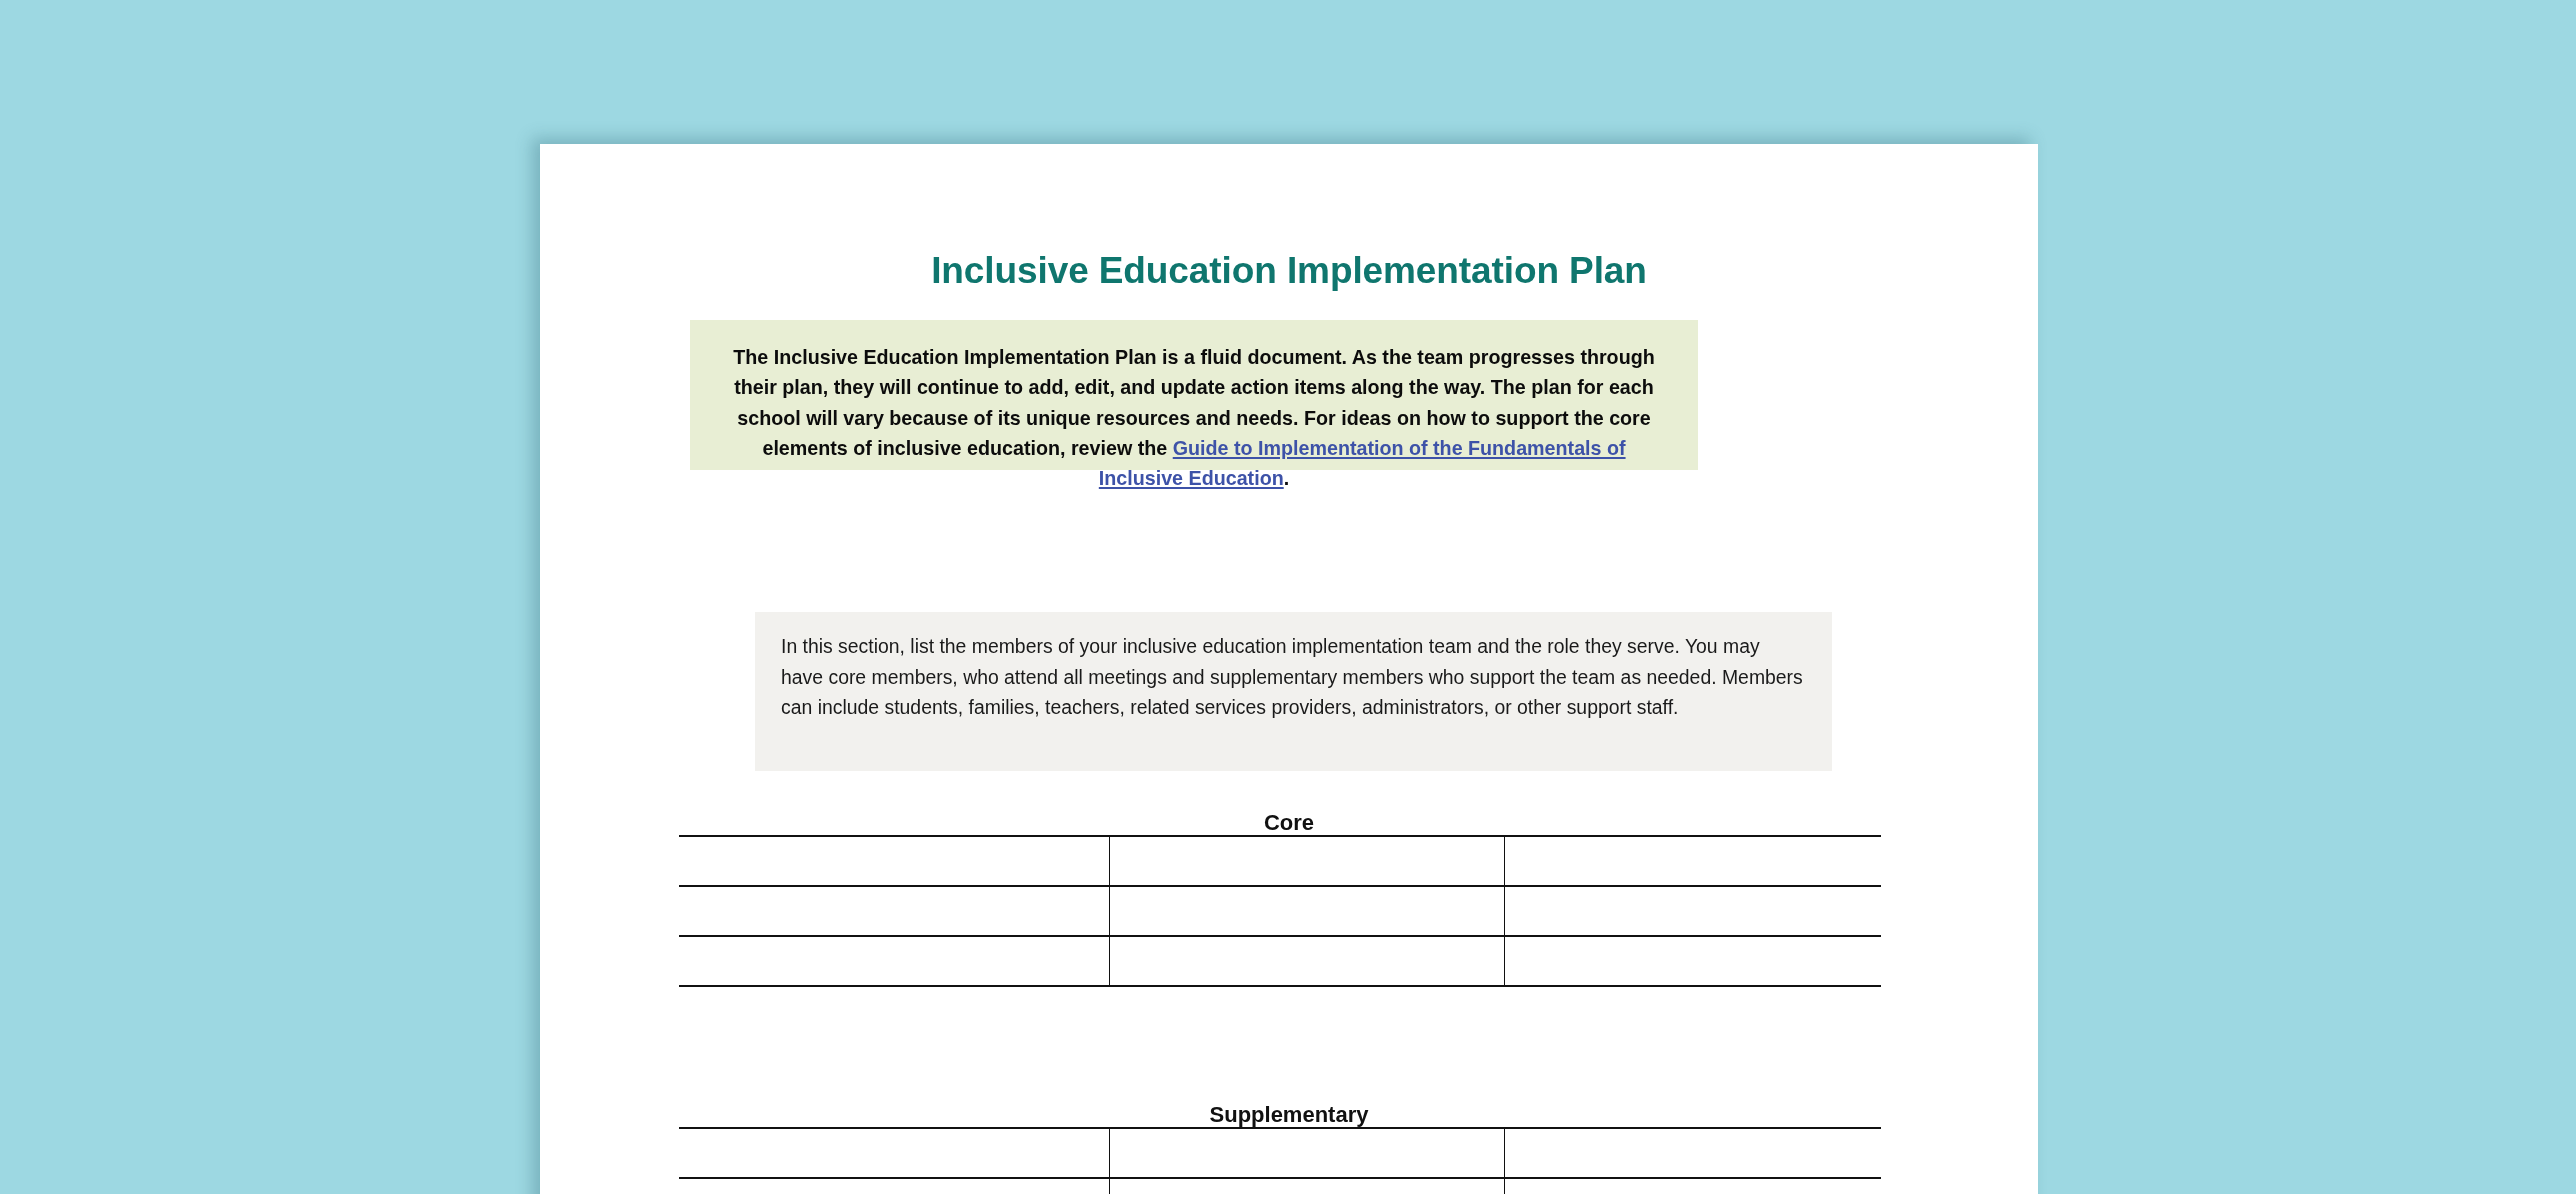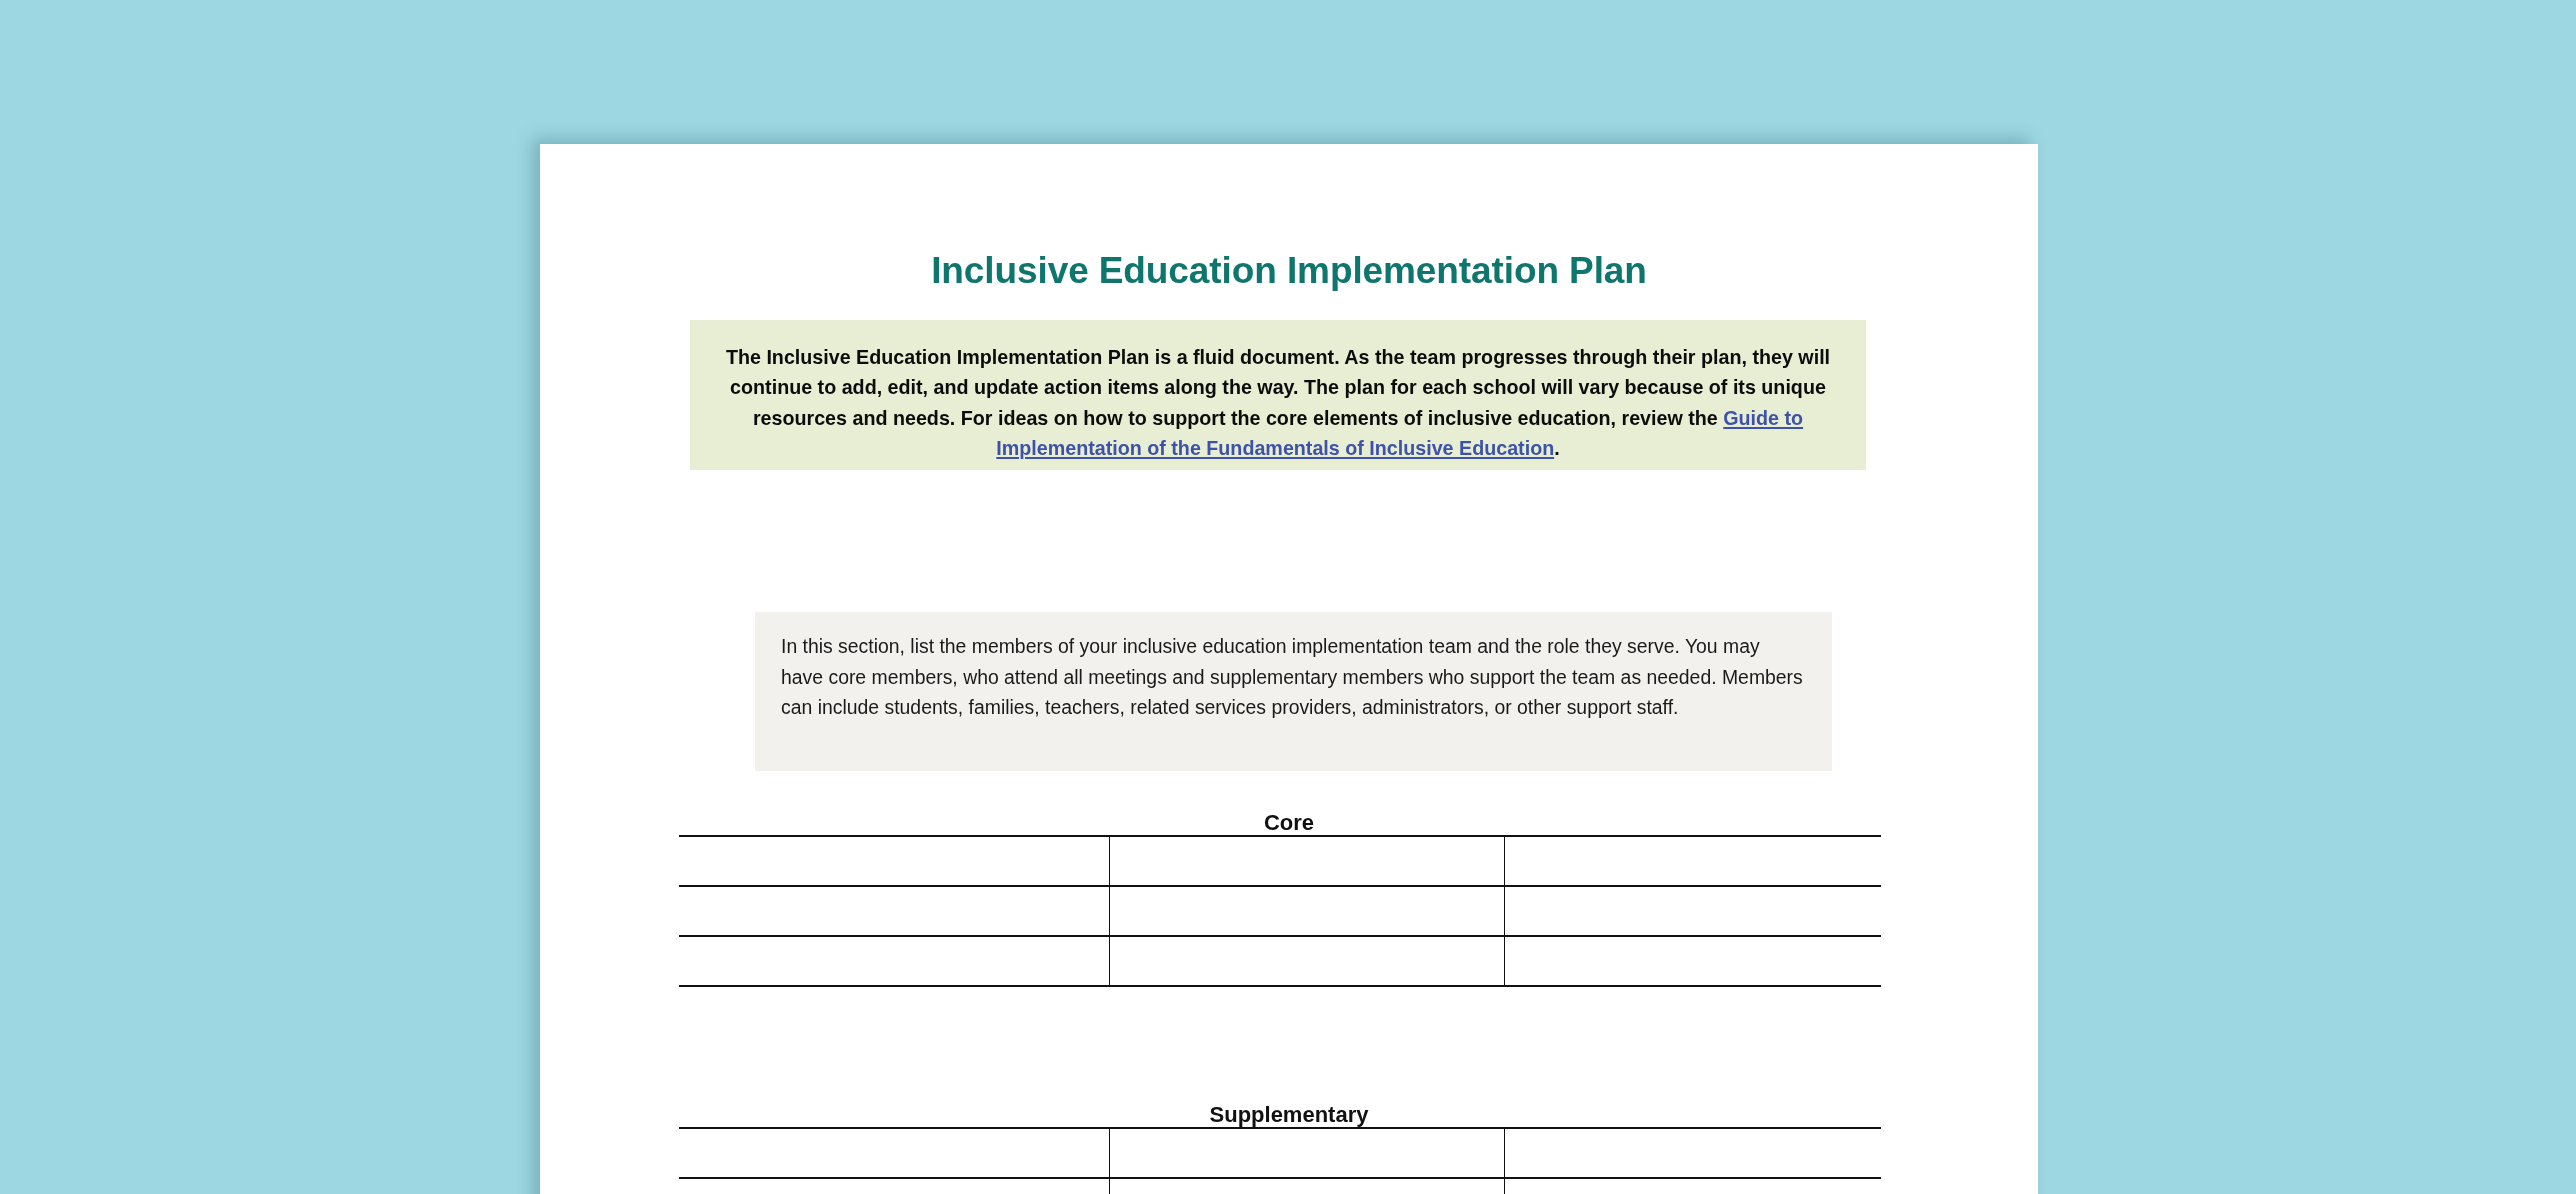--- a/index.html
+++ b/index.html
@@ -47,21 +47,21 @@
     color: #0f766e;
     letter-spacing: -0.1px;
     line-height: 1.0;
   }
 
   
   .intro-callout {
     position: absolute;
     left: 150px;
     top: 176px;
-    width: 1176px;
+    width: 1008px;
     height: 150px;
     background: #e8eed4;
     padding: 22px 31px 0 31px;
     text-align: center;
   }
   .intro-callout p {
     margin: 0;
     font-size: 19.7px;
     font-weight: bold;
     line-height: 1.54;

